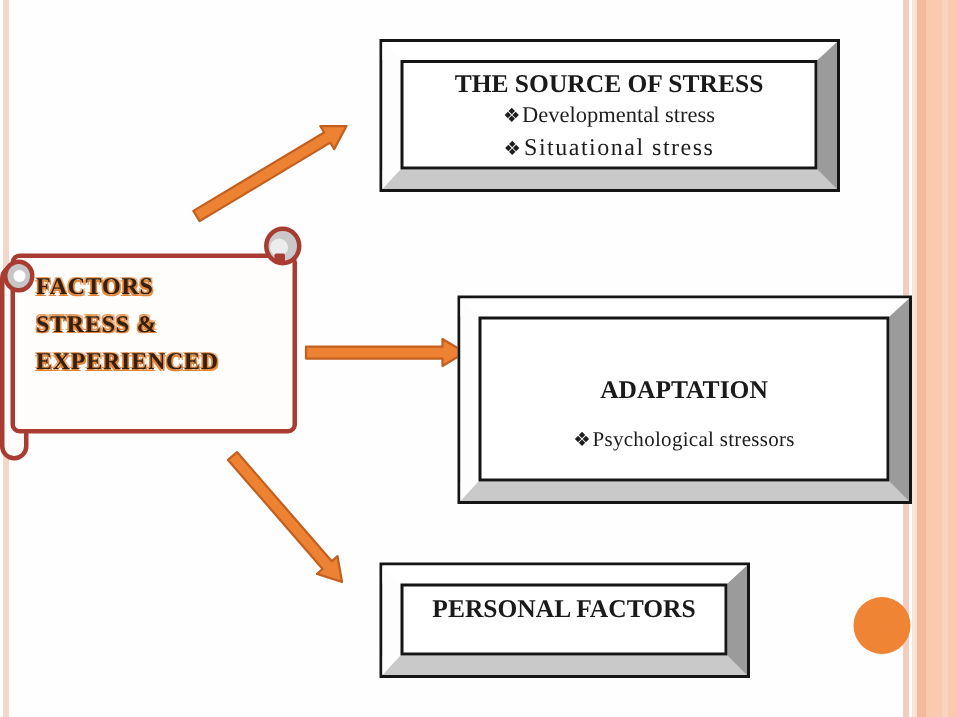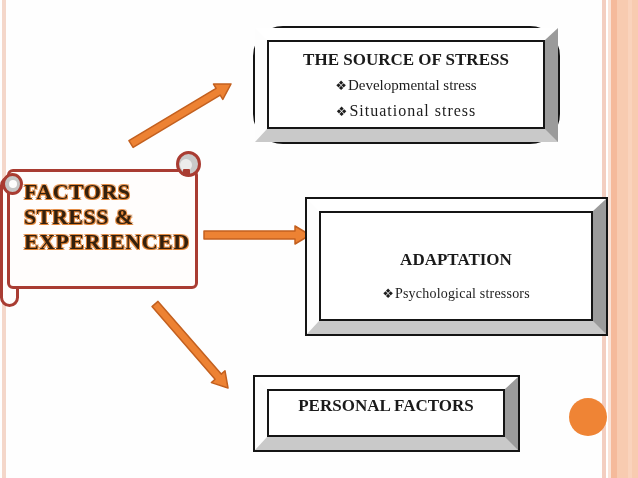--- a/index.html
+++ b/index.html
@@ -55,21 +55,21 @@
   .scroll-curl-left {
     position: absolute; left: 2px; top: 173px; width: 21px; height: 22px;
     border: 3px solid #a93c32; border-radius: 50%; background: #c6c6c6;
   }
   .scroll-curl-left .curl-inner {
     position: absolute; left: 4px; top: 4px; width: 8px; height: 8px;
     border-radius: 50%; background: #fdfdfd;
   }
   .scroll-title {
     position: absolute; left: 24px; top: 179px; width: 170px;
-    font-size: 22px; font-weight: bold; line-height: 25px;
+    font-size: 16px; font-weight: bold; line-height: 25px;
     letter-spacing: 0.5px;
     color: #33200e;
     text-shadow: 1px 1px 0 rgba(224,126,46,0.9), -1px -1px 0 rgba(224,126,46,0.75),
                  1px -1px 0 rgba(224,126,46,0.55), -1px 1px 0 rgba(224,126,46,0.9);
   }
   .scroll-title span { display: block; }
 
   
   .bevel-outer {
     position: absolute; border: 2px solid #151515; background: #fff;
@@ -85,23 +85,23 @@
     justify-content: space-evenly; text-align: center; overflow: hidden;
   }
   .box-title {
     font-weight: bold; font-size: 17px; color: #1a1a1a; line-height: 20px;
   }
   .bullet-line { font-size: 15px; color: #1d1d1d; white-space: nowrap; }
   .bullet-line .bullet-glyph { font-family: "DejaVu Sans", sans-serif; font-size: 13px; margin-right: 1px; }
   .bullet-wide { font-size: 16px; letter-spacing: 1px; }
   .bullet-small { font-size: 14px; letter-spacing: 0.2px; }
 
-  #box-source { left: 253px; top: 26px; width: 307px; height: 118px; border-radius: 30px; }
+  #box-source { left: 253px; top: 26px; width: 307px; height: 102px; }
   #box-types  { left: 305px; top: 197px; width: 303px; height: 139px; z-index: 3; }
-  #box-personal { left: 253px; top: 375px; width: 267px; height: 77px; }
+  #box-personal { left: 253px; top: 375px; width: 247px; height: 77px; }
   #box-personal .bevel-inner { justify-content: flex-start; padding-top: 5px; }
 
   .arrows-overlay {
     position: absolute; inset: 0; width: 638px; height: 478px;
     pointer-events: none; z-index: 2;
   }
 
   .orange-dot {
     position: absolute; left: 569px; top: 398px; width: 38px; height: 38px;
     border-radius: 50%; background: #ef8435;

